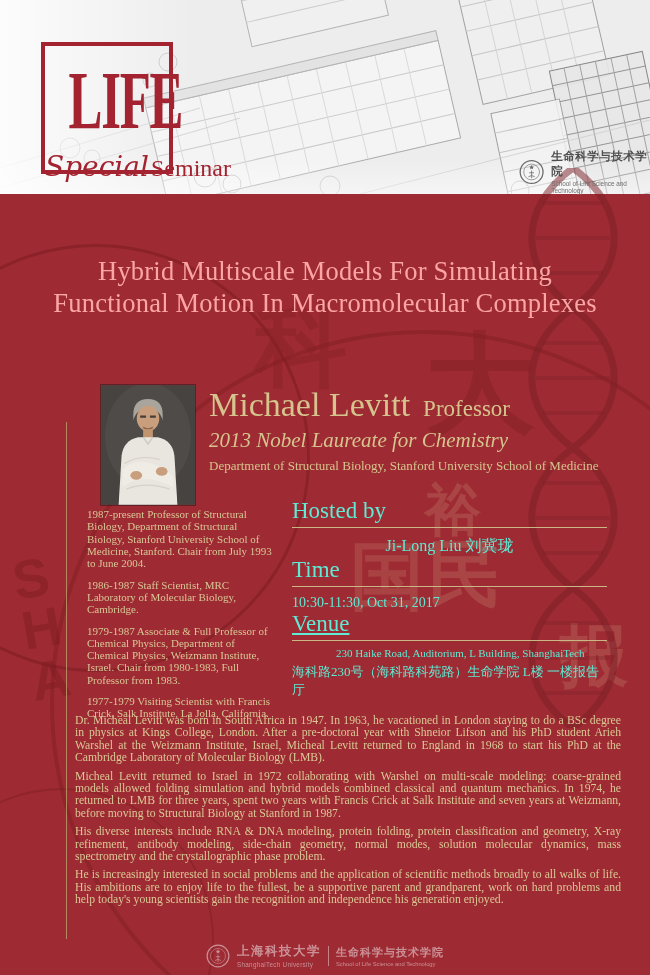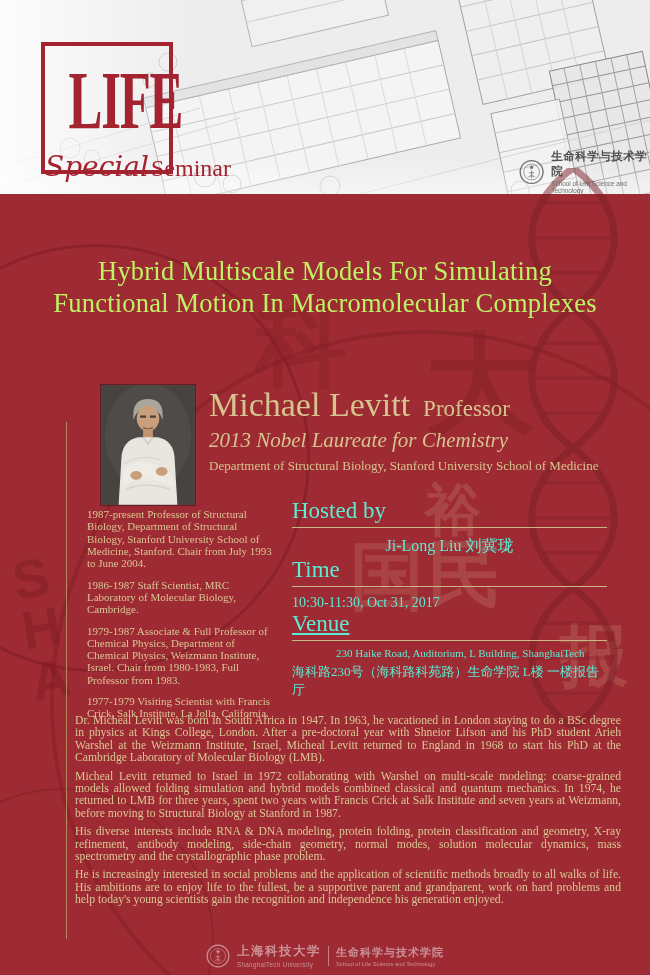--- a/index.html
+++ b/index.html
@@ -32,21 +32,21 @@
   .wm-c1{left:-118px;top:244px;width:422px;height:422px;border:3px solid rgba(122,26,32,.50);}
   .wm-c2{left:-90px;top:788px;width:300px;height:300px;border:2px solid rgba(122,26,32,.38);}
   .wm-c3{left:50px;top:330px;width:740px;height:740px;border:4px solid rgba(118,24,30,.35);}
   .wm-char{position:absolute;font-weight:bold;line-height:1;}
   .wm-sha{left:22px;top:552px;display:flex;flex-direction:column;font-family:"Liberation Sans",sans-serif;
           font-weight:bold;font-size:54px;line-height:.95;color:rgba(125,28,34,.5);transform:rotate(-10deg);}
   .helix{position:absolute;left:498px;top:168px;}
 
   
   .title{position:absolute;top:256px;left:0;width:650px;margin:0;text-align:center;
-         font-weight:normal;font-size:26.5px;line-height:1.2;color:#bef264;letter-spacing:.2px;}
+         font-weight:normal;font-size:26.5px;line-height:1.2;color:#fca5a5;letter-spacing:.2px;}
   .photo{position:absolute;left:100px;top:384px;width:96px;height:122px;
          border:1px solid rgba(20,20,20,.45);box-sizing:border-box;}
   .speaker-info{position:absolute;left:209px;top:386px;color:#d6c48e;}
   .name-line{display:flex;align-items:baseline;}
   .name{font-size:34px;line-height:1.1;}
   .prof{font-size:23px;margin-left:13px;}
   .honor{font-size:21px;margin-top:5px;font-style:italic;}
   .affil{font-size:13px;margin-top:5px;}
 
   .vline{position:absolute;left:66px;top:422px;width:1px;height:517px;background:#b99a66;opacity:.85;}

